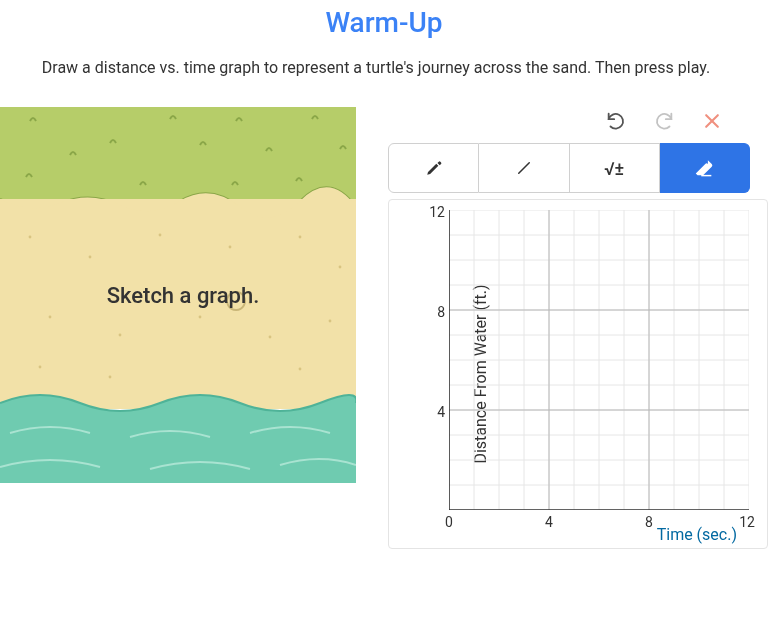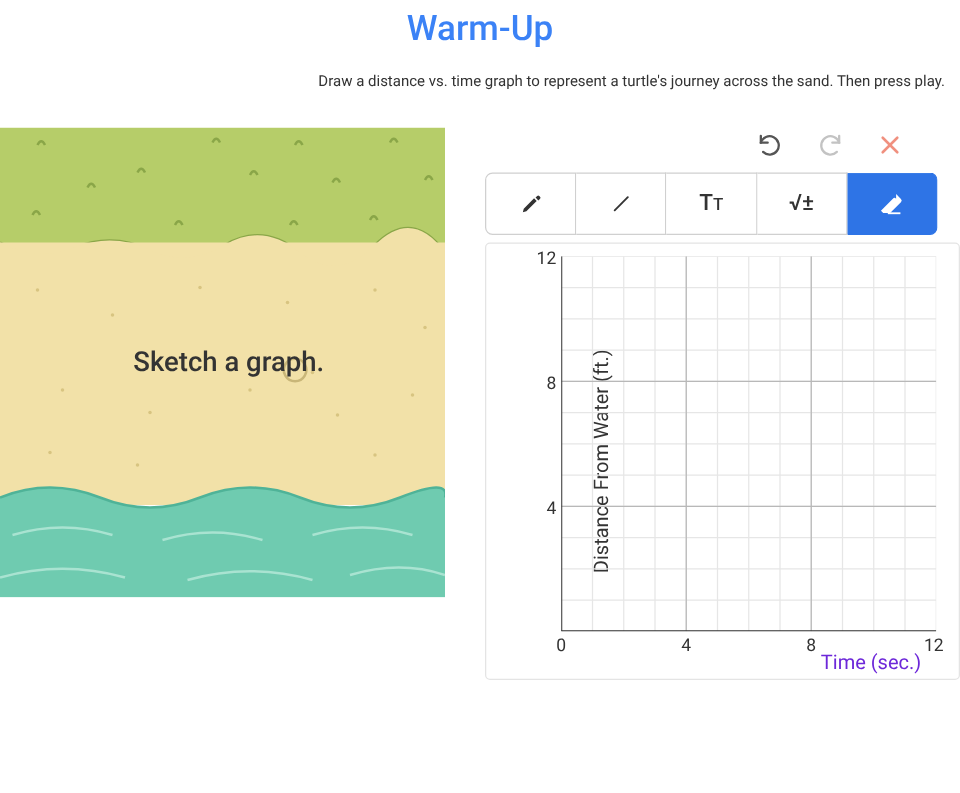--- a/index.html
+++ b/index.html
@@ -12,25 +12,25 @@
     overflow: hidden;
   }
   .title {
     text-align: center;
     font-size: 28px;
     font-weight: 500;
     color: #3b82f6;
     padding: 6px 0 18px 0;
   }
   .instructions {
-    text-align: right;
-    font-size: 12px;
+    text-align: center;
+    font-size: 16px;
     color: #333;
     line-height: 1.4;
-    padding: 0 12px 28px 12px;
+    padding: 0 28px 28px 12px;
   }
   .content {
     display: flex;
     align-items: flex-start;
     gap: 22px;
   }
   
   .scene {
     width: 428px;
     height: 376px;
@@ -110,21 +110,21 @@
     transform-origin: center;
     font-size: 16px;
     color: #333;
     white-space: nowrap;
   }
   .xlabel {
     position: absolute;
     bottom: 4px;
     right: 30px;
     font-size: 16px;
-    color: #6d28d9;
+    color: #0369a1;
   }
   .ytick {
     position: absolute;
     font-size: 14px;
     color: #333;
     text-align: right;
     width: 24px;
   }
   .xtick {
     position: absolute;
@@ -238,21 +238,20 @@
       <div class="tool">
         <svg width="18" height="18" viewBox="0 0 24 24" fill="#333">
             <path d="M3 21l3.8-1 11-11-2.8-2.8-11 11L3 21zM18.4 3.6a1.5 1.5 0 0 1 2.1 0l.9.9a1.5 1.5 0 0 1 0 2.1l-1.8 1.8-3-3 1.8-1.8z"></path>
           </svg>
       </div>
       <div class="tool">
         <svg width="18" height="18" viewBox="0 0 24 24" stroke="#333" stroke-width="2" stroke-linecap="round">
             <line x1="5" y1="19" x2="19" y2="5"></line>
           </svg>
       </div>
-      <div class="tool" style="font-weight:500">Tᴛ</div>
       <div class="tool" style="font-weight:500">√±</div>
       <div class="tool active">
         <svg width="22" height="22" viewBox="0 0 24 24" fill="#fff">
             <path d="M16.24 3.56l4.2 4.2a2 2 0 0 1 0 2.83L11 20H5l-2-2 10.4-10.4a2 2 0 0 1 2.84-.04z" fill="#fff"></path>
             <rect x="9" y="19.5" width="11" height="1.6" fill="#fff"></rect>
           </svg>
       </div>
     </div>
 
     <div class="graph-wrap">

